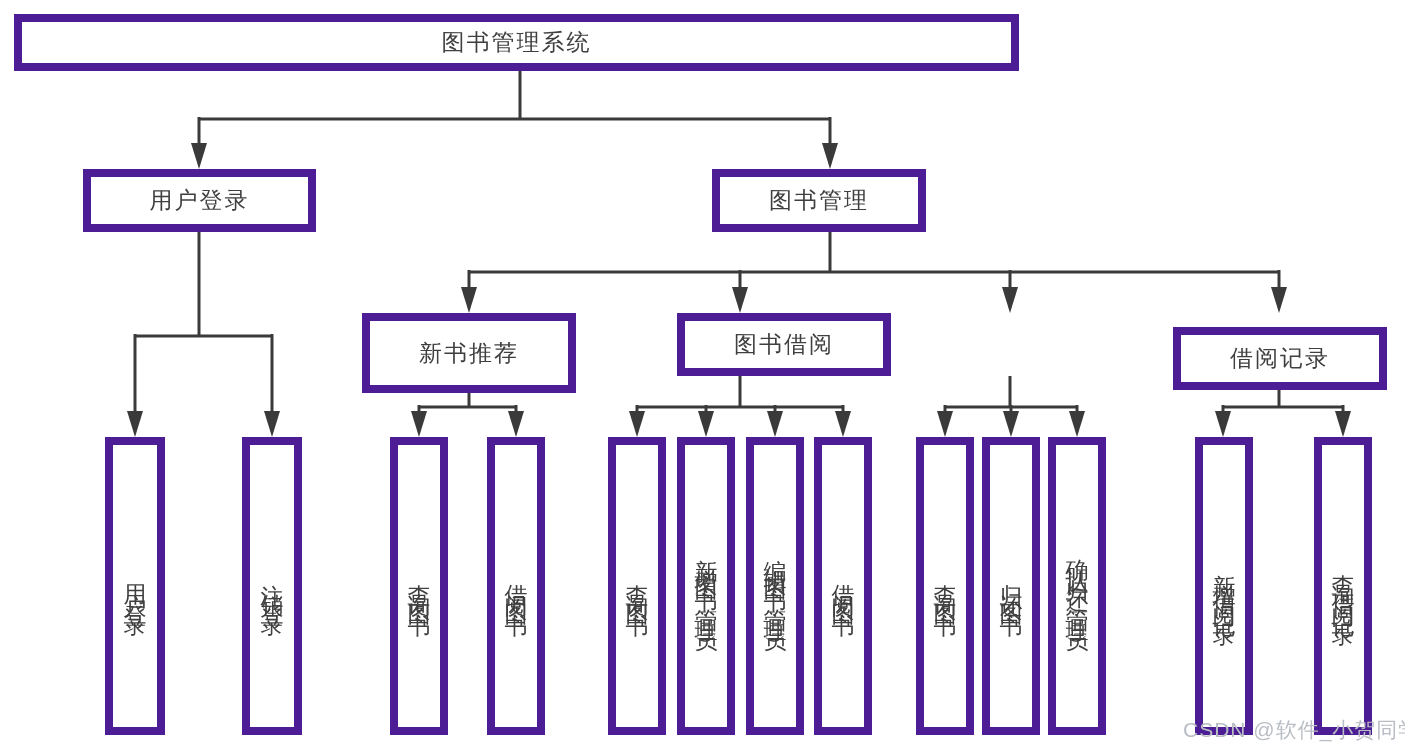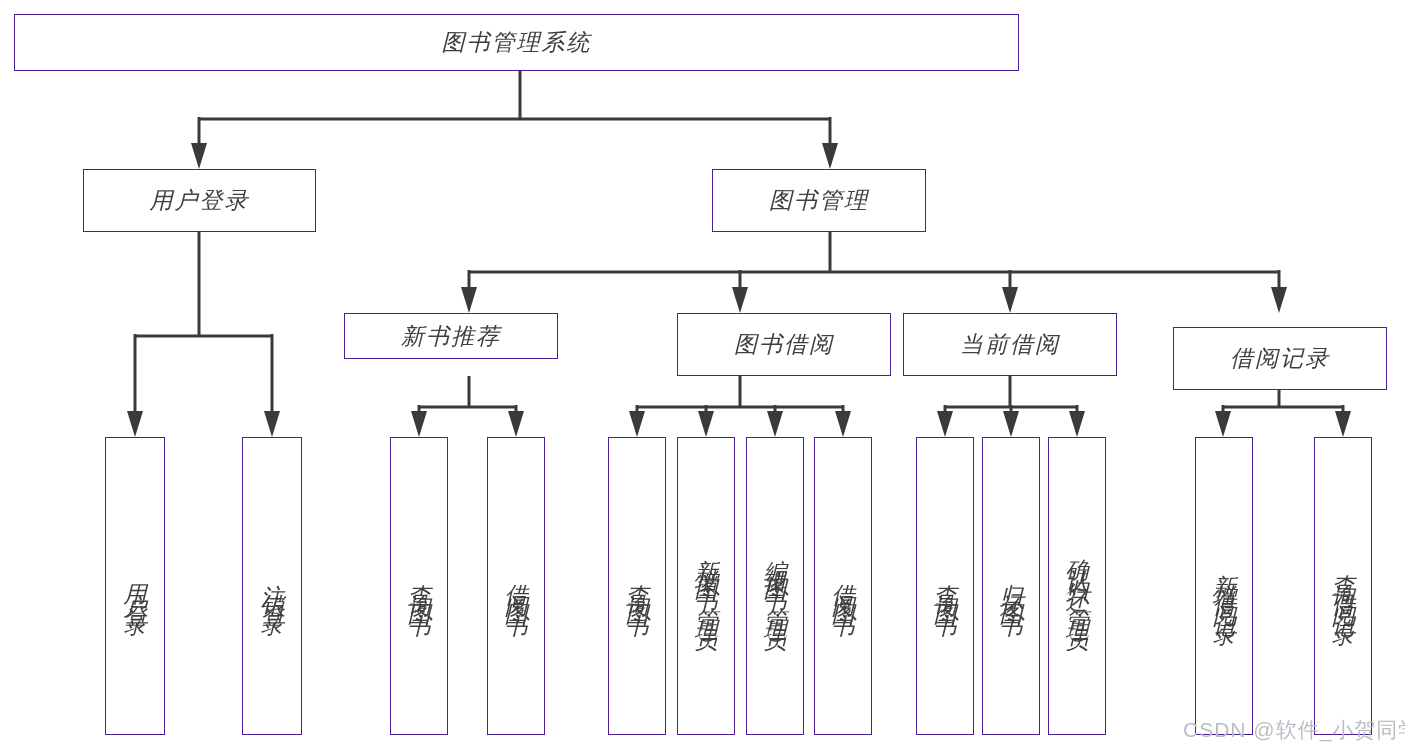--- a/index.html
+++ b/index.html
@@ -19,27 +19,26 @@
     position: absolute;
     left: 0;
     top: 0;
     z-index: 1;
     pointer-events: none;
   }
   .node {
     position: absolute;
     box-sizing: border-box;
     background: #ffffff;
-    border: 1px solid #4c1d95;
+    border: 8px solid #4c1d95;
     display: flex;
     align-items: center;
     justify-content: center;
     z-index: 2;
     color: #3f3f3f;
-    font-style: italic;
   }
   .node .hlabel {
     font-size: 23px;
     letter-spacing: 2px;
     white-space: nowrap;
     color: #3f3f3f;
   }
   .node .vlabel {
     writing-mode: vertical-rl;
     text-orientation: mixed;
@@ -47,21 +46,21 @@
     line-height: 1;
     letter-spacing: 10px;
     color: #3f3f3f;
   }
   
   .n-root            { left: 14px;   top: 14px;  width: 1005px; height: 57px; }
   
   .n-user-login      { left: 83px;   top: 169px; width: 233px;  height: 63px; }
   .n-book-mgmt       { left: 712px;  top: 169px; width: 214px;  height: 63px; }
   
-  .n-new-book-rec    { left: 344px;  top: 313px; width: 214px;  height: 46px; }
+  .n-new-book-rec    { left: 362px;  top: 313px; width: 214px;  height: 80px; }
   .n-book-borrow     { left: 633px;  top: 313px; width: 214px;  height: 63px; margin-left: 44px; }
   .n-current-borrow  { left: 903px;  top: 313px; width: 214px;  height: 63px; }
   .n-borrow-records  { left: 1173px; top: 327px; width: 214px;  height: 63px; }
   
   .leaf { top: 437px; height: 298px; }
   .n-leaf-user-login { left: 105px;  width: 60px; }
   .n-leaf-logout     { left: 242px;  width: 60px; }
   .n-leaf-nb-query   { left: 390px;  width: 58px; }
   .n-leaf-nb-borrow  { left: 487px;  width: 58px; }
   .n-leaf-bb-query   { left: 608px;  width: 58px; }
@@ -176,23 +175,20 @@
   <div class="node n-book-mgmt">
     <span class="hlabel">图书管理</span>
   </div>
 
   <div class="node n-new-book-rec">
     <span class="hlabel">新书推荐</span>
   </div>
   <div class="node n-book-borrow">
     <span class="hlabel">图书借阅</span>
   </div>
-  <div class="node n-current-borrow">
-    <span class="hlabel">当前借阅</span>
-  </div>
   <div class="node n-borrow-records">
     <span class="hlabel">借阅记录</span>
   </div>
 
   <div class="node leaf n-leaf-user-login">
     <span class="vlabel">用户登录</span>
   </div>
   <div class="node leaf n-leaf-logout">
     <span class="vlabel">注销登录</span>
   </div>

